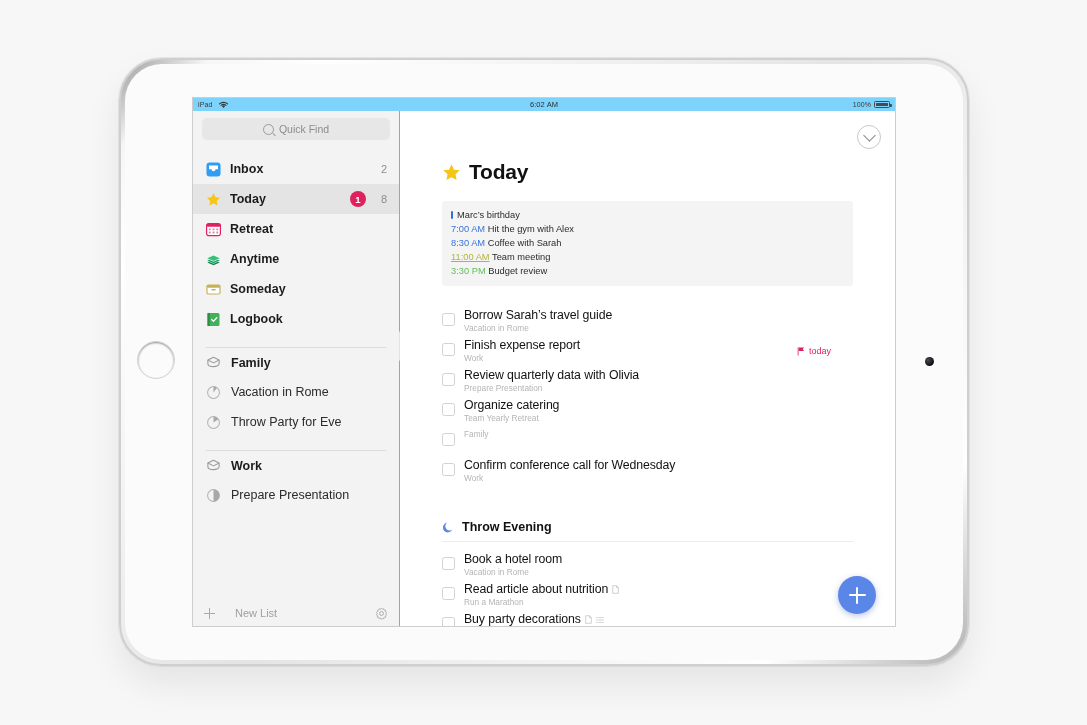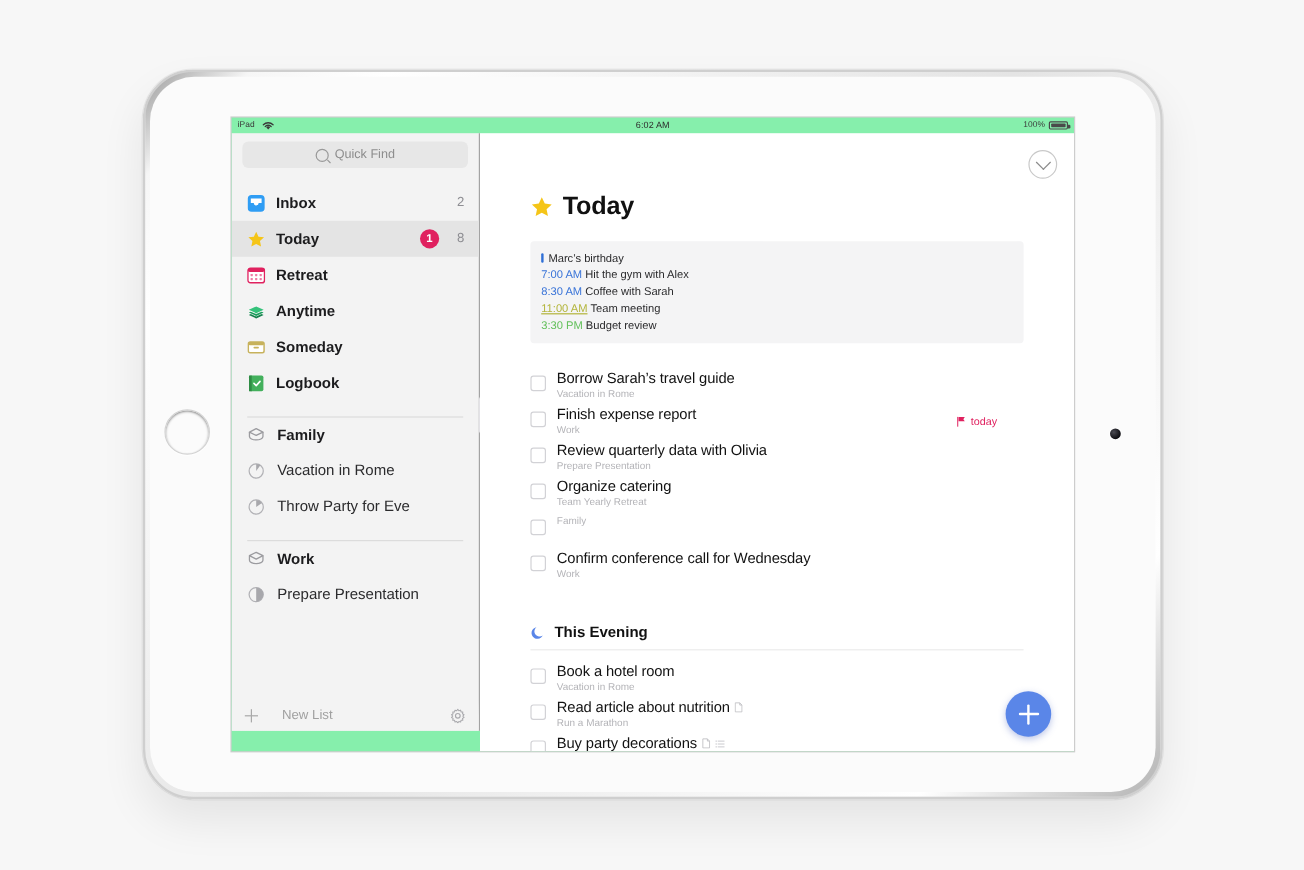--- a/index.html
+++ b/index.html
@@ -41,21 +41,21 @@
   }
   .camera-dot{
     position:absolute;left:925px;top:357px;width:9px;height:9px;border-radius:50%;
     background:radial-gradient(circle at 35% 35%,#4a4a52 0%,#15151a 60%,#000 100%);
     box-shadow:0 0 0 1px rgba(255,255,255,0.5);
   }
 
   
   .screen{
     position:absolute;left:193px;top:98px;width:702px;height:528px;
-    background:#86efac;overflow:hidden;
+    background:#7dd3fc;overflow:hidden;
     box-shadow:0 0 0 1px rgba(0,0,0,0.18);
   }
 
   
   .statusbar{
     position:absolute;left:0;top:0;width:702px;height:13px;
     display:flex;align-items:center;
     font-size:7px;color:#3a3a3a;letter-spacing:.1px;
   }
   .sb-left{position:absolute;left:5px;display:flex;align-items:center;gap:4px;}
@@ -63,21 +63,21 @@
   .sb-right{position:absolute;right:5px;display:flex;align-items:center;gap:3px;}
   .batt{
     width:16px;height:7px;border:1px solid #4a4a4a;border-radius:1.5px;position:relative;
     padding:1px;box-sizing:border-box;
   }
   .batt::after{content:"";position:absolute;right:-2.5px;top:2px;width:1.5px;height:3px;background:#4a4a4a;border-radius:0 1px 1px 0;}
   .batt i{display:block;height:100%;background:#4a4a4a;border-radius:0.5px;}
 
   
   .sidebar{
-    position:absolute;left:0;top:13px;width:206px;bottom:17px;
+    position:absolute;left:0;top:13px;width:206px;bottom:0;
     background:#f3f3f3;border-right:1px solid #a3a3a3;
     overflow:hidden;
   }
   .quickfind{
     margin:7px 9px 0 9px;height:22px;border-radius:5px;background:#e7e7e7;
     display:flex;align-items:center;justify-content:center;gap:5px;
     color:#8d8d8d;font-size:10.5px;
   }
   .qf-glass{width:9px;height:9px;border:1.3px solid #9a9a9a;border-radius:50%;position:relative;display:inline-block;}
   .qf-glass::after{content:"";position:absolute;right:-3px;bottom:-2px;width:4px;height:1.3px;background:#9a9a9a;transform:rotate(45deg);border-radius:1px;}
@@ -445,21 +445,21 @@
             <span class="tsub" style="display:block">Work</span>
           </span>
         </div>
 
       </div>
 
       <div class="sec-head">
         <svg class="moon" viewBox="0 0 16 16">
           <path d="M12.6 10.6 A6 6 0 1 1 6.2 2.1 A5 5 0 0 0 12.6 10.6 Z" fill="#5a86e8"></path>
         </svg>
-        <span>This Evening</span>
+        <span>Throw Evening</span>
       </div>
       <div class="sec-rule"></div>
 
       <div class="tasks" style="margin-top:9px">
 
         <div class="task">
           <span class="cbx"></span>
           <span class="ttext">
             <span class="ttitle" style="display:block">Book a hotel room</span>
             <span class="tsub" style="display:block">Vacation in Rome</span>

